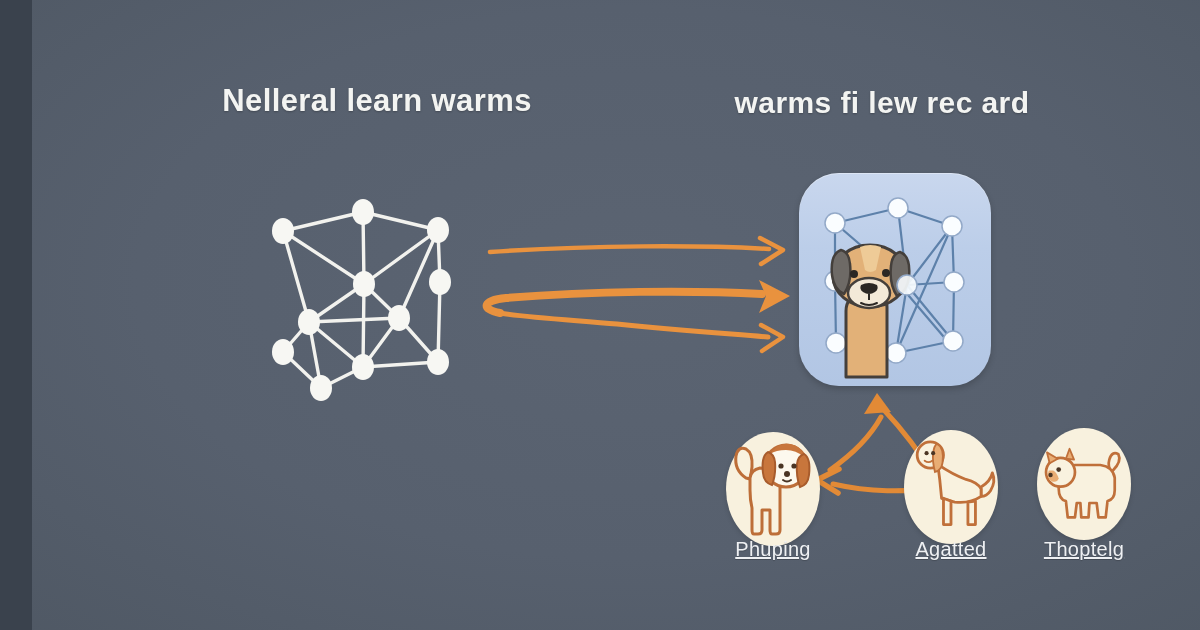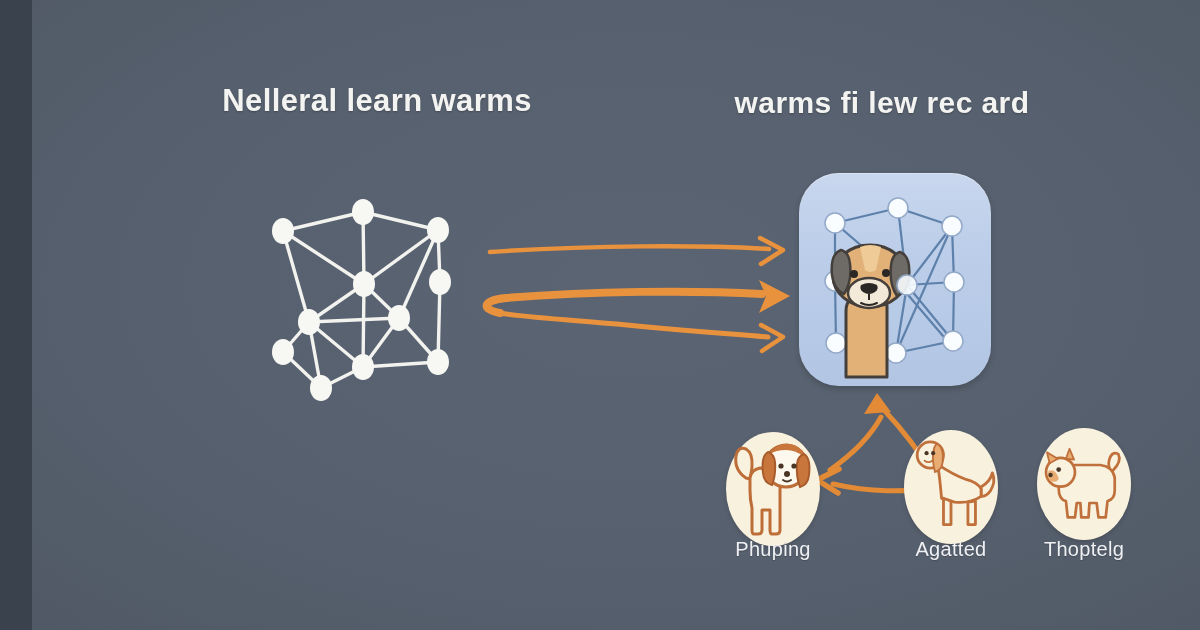--- a/index.html
+++ b/index.html
@@ -28,20 +28,21 @@
   .dog-circle{
     position:absolute;border-radius:50%;
     background:#f8f1de;
     box-shadow:0 2px 5px rgba(0,0,0,0.15);
   }
   .dog-circle svg{display:block;width:100%;height:100%;}
   .dog-label{
     position:absolute;width:140px;text-align:center;
     color:#eef0f3;font-size:20px;letter-spacing:0.3px;
     text-shadow:0 1px 1px rgba(0,0,0,0.2);
+    text-decoration:underline;
   }
   svg{overflow:visible;}
 </style>
 </head>
 <body>
 
 <div class="stage">
 
   <div class="title title-left">Nelleral learn warms</div>
   <div class="title title-right">warms fi lew rec ard</div>

